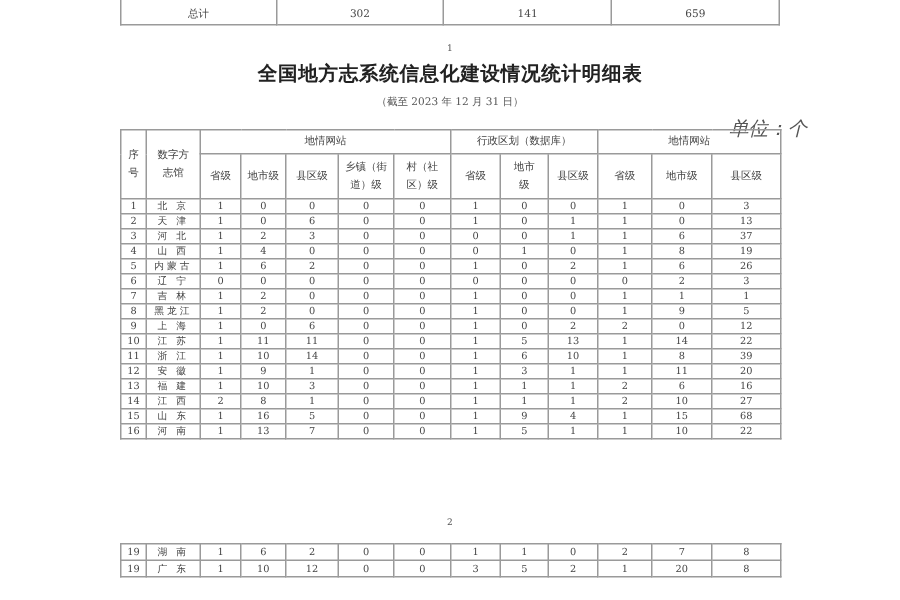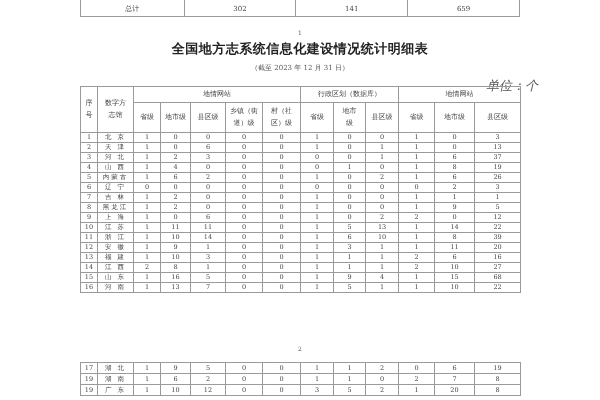--- a/index.html
+++ b/index.html
@@ -344,35 +344,20 @@
       <col style="width:38px">
     <col style="width:33px">
       <col style="width:32px">
       <col style="width:33px">
     <col style="width:36px">
       <col style="width:40px">
       <col style="width:46px">
   </colgroup>
   <tbody id="cont-body">
       <tr>
-        <td>17</td>
-        <td class="region">湖 北</td>
-        <td>1</td>
-        <td>9</td>
-        <td>5</td>
-        <td>0</td>
-        <td>0</td>
-        <td>1</td>
-        <td>1</td>
-        <td>2</td>
-        <td>0</td>
-        <td>6</td>
-        <td>19</td>
-      </tr>
-      <tr>
         <td>19</td>
         <td class="region">湖 南</td>
         <td>1</td>
         <td>6</td>
         <td>2</td>
         <td>0</td>
         <td>0</td>
         <td>1</td>
         <td>1</td>
         <td>0</td>

